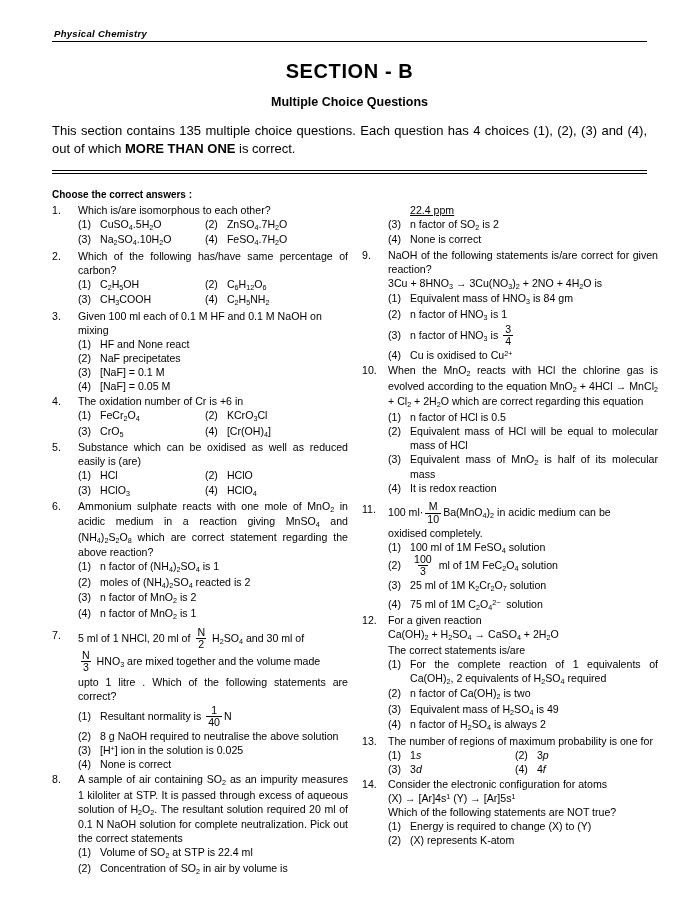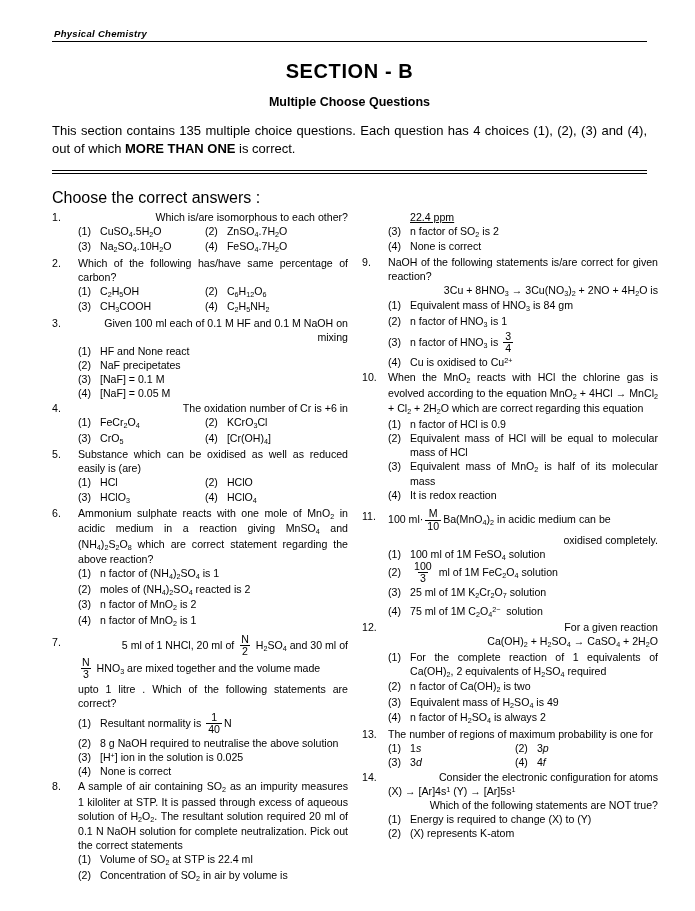--- a/index.html
+++ b/index.html
@@ -55,22 +55,22 @@
     margin-bottom: 13px;
   }
   .intro {
     font-size: 13px;
     line-height: 1.42;
     text-align: justify;
   }
   .intro b { font-weight: bold; }
 
   .instruction {
-    font-size: 16px;
-    font-weight: normal;
+    font-size: 10px;
+    font-weight: bold;
     margin-bottom: 2px;
   }
 
   .columns {
     display: flex;
     gap: 14px;
   }
   .col {
     width: 296px;
     flex: 0 0 296px;
@@ -87,21 +87,21 @@
     flex: 0 0 26px;
     text-align: left;
   }
   .q-body {
     flex: 1 1 auto;
   }
   .q-stem {
     text-align: justify;
     text-justify: inter-word;
   }
-  .q-stem.nojust { text-align: right; }
+  .q-stem.nojust { text-align: left; }
 
   .opt {
     display: flex;
     font-size: 10.6px;
     line-height: 1.33;
   }
   .opt-lbl {
     flex: 0 0 22px;
   }
   .opt-txt {
@@ -141,21 +141,21 @@
   .spacer6 { height: 6px; }
 </style>
 </head>
 <body>
 
 <div class="page">
 
   <div class="running-head rule-top">Physical  Chemistry</div>
 
   <div class="section-title">SECTION - B</div>
-  <div class="subsection-title">Multiple Choose Questions</div>
+  <div class="subsection-title">Multiple Choice Questions</div>
 
   <div class="intro">
     <span>This section contains 135 multiple choice questions. Each question has 4 choices (1), (2), (3) and (4), out of which </span><b>MORE THAN ONE</b><span> is correct.</span>
   </div>
 
   <div class="rule-double"></div>
 
   <div class="instruction">Choose the correct answers :</div>
 
   <div class="columns">
@@ -414,21 +414,21 @@
           </div>
         </div>
       </div>
 
       <div class="q">
         <div class="q-num">10.</div>
         <div class="q-body">
           <div class="q-stem">When the MnO<sub>2</sub> reacts with HCl the chlorine gas is evolved according to the equation MnO<sub>2</sub> + 4HCl → MnCl<sub>2</sub> + Cl<sub>2</sub> + 2H<sub>2</sub>O which are correct regarding this equation</div>
           <div class="opt">
             <div class="opt-lbl">(1)</div>
-            <div class="opt-txt">n factor of HCl is 0.9</div>
+            <div class="opt-txt">n factor of HCl is 0.5</div>
           </div>
           <div class="opt">
             <div class="opt-lbl">(2)</div>
             <div class="opt-txt just">Equivalent mass of HCl will be equal to molecular mass of HCl</div>
           </div>
           <div class="opt">
             <div class="opt-lbl">(3)</div>
             <div class="opt-txt just">Equivalent mass of MnO<sub>2</sub> is half of its molecular mass</div>
           </div>
           <div class="opt">
@@ -469,20 +469,21 @@
             <div class="opt-txt">75 ml of 1M C<sub>2</sub>O<sub>4</sub><sup>2−</sup>&nbsp; solution</div>
           </div>
         </div>
       </div>
 
       <div class="q">
         <div class="q-num">12.</div>
         <div class="q-body">
           <div class="q-stem nojust">For a given reaction</div>
           <div class="q-stem nojust">Ca(OH)<sub>2</sub> + H<sub>2</sub>SO<sub>4</sub> → CaSO<sub>4</sub> + 2H<sub>2</sub>O</div>
+          <div class="q-stem nojust">The correct statements is/are</div>
           <div class="opt">
             <div class="opt-lbl">(1)</div>
             <div class="opt-txt just">For the complete reaction of 1 equivalents of Ca(OH)<sub>2</sub>, 2 equivalents of H<sub>2</sub>SO<sub>4</sub> required</div>
           </div>
           <div class="opt">
             <div class="opt-lbl">(2)</div>
             <div class="opt-txt">n factor of Ca(OH)<sub>2</sub> is two</div>
           </div>
           <div class="opt">
             <div class="opt-lbl">(3)</div>

